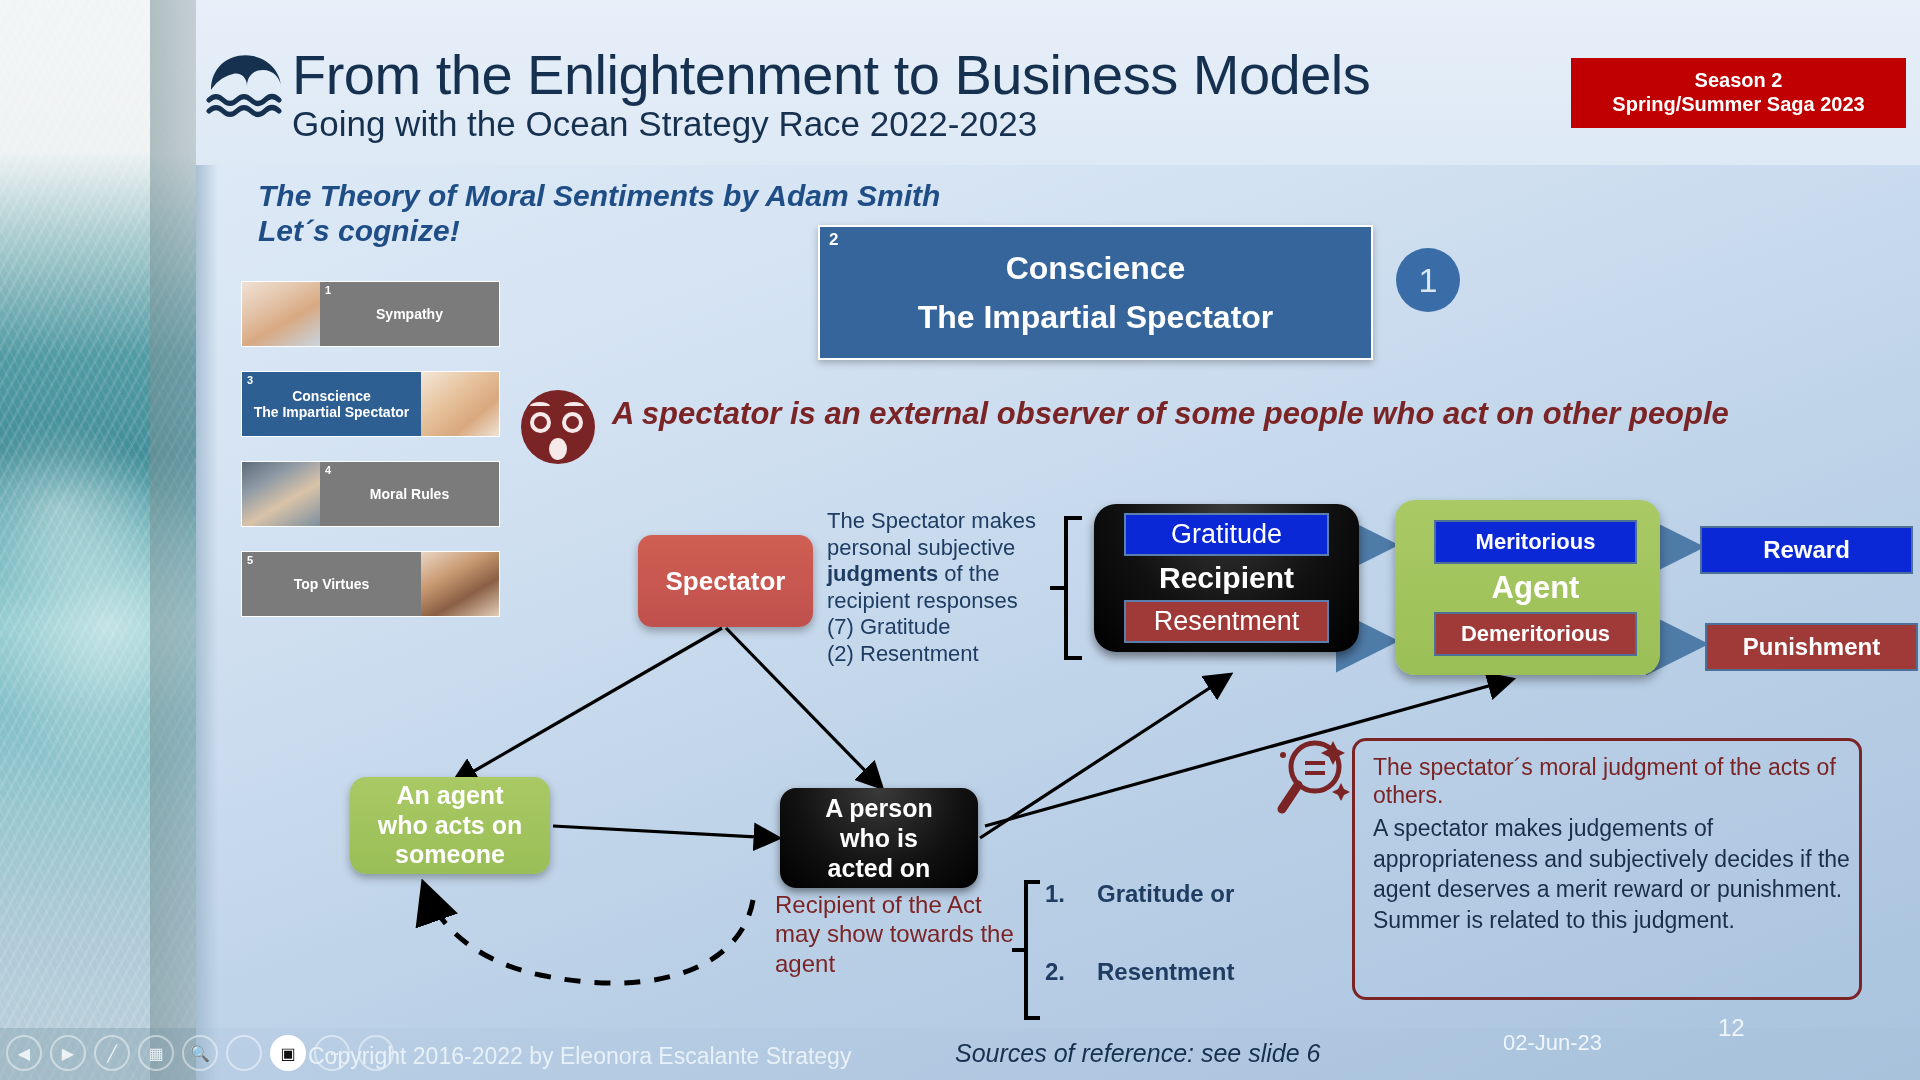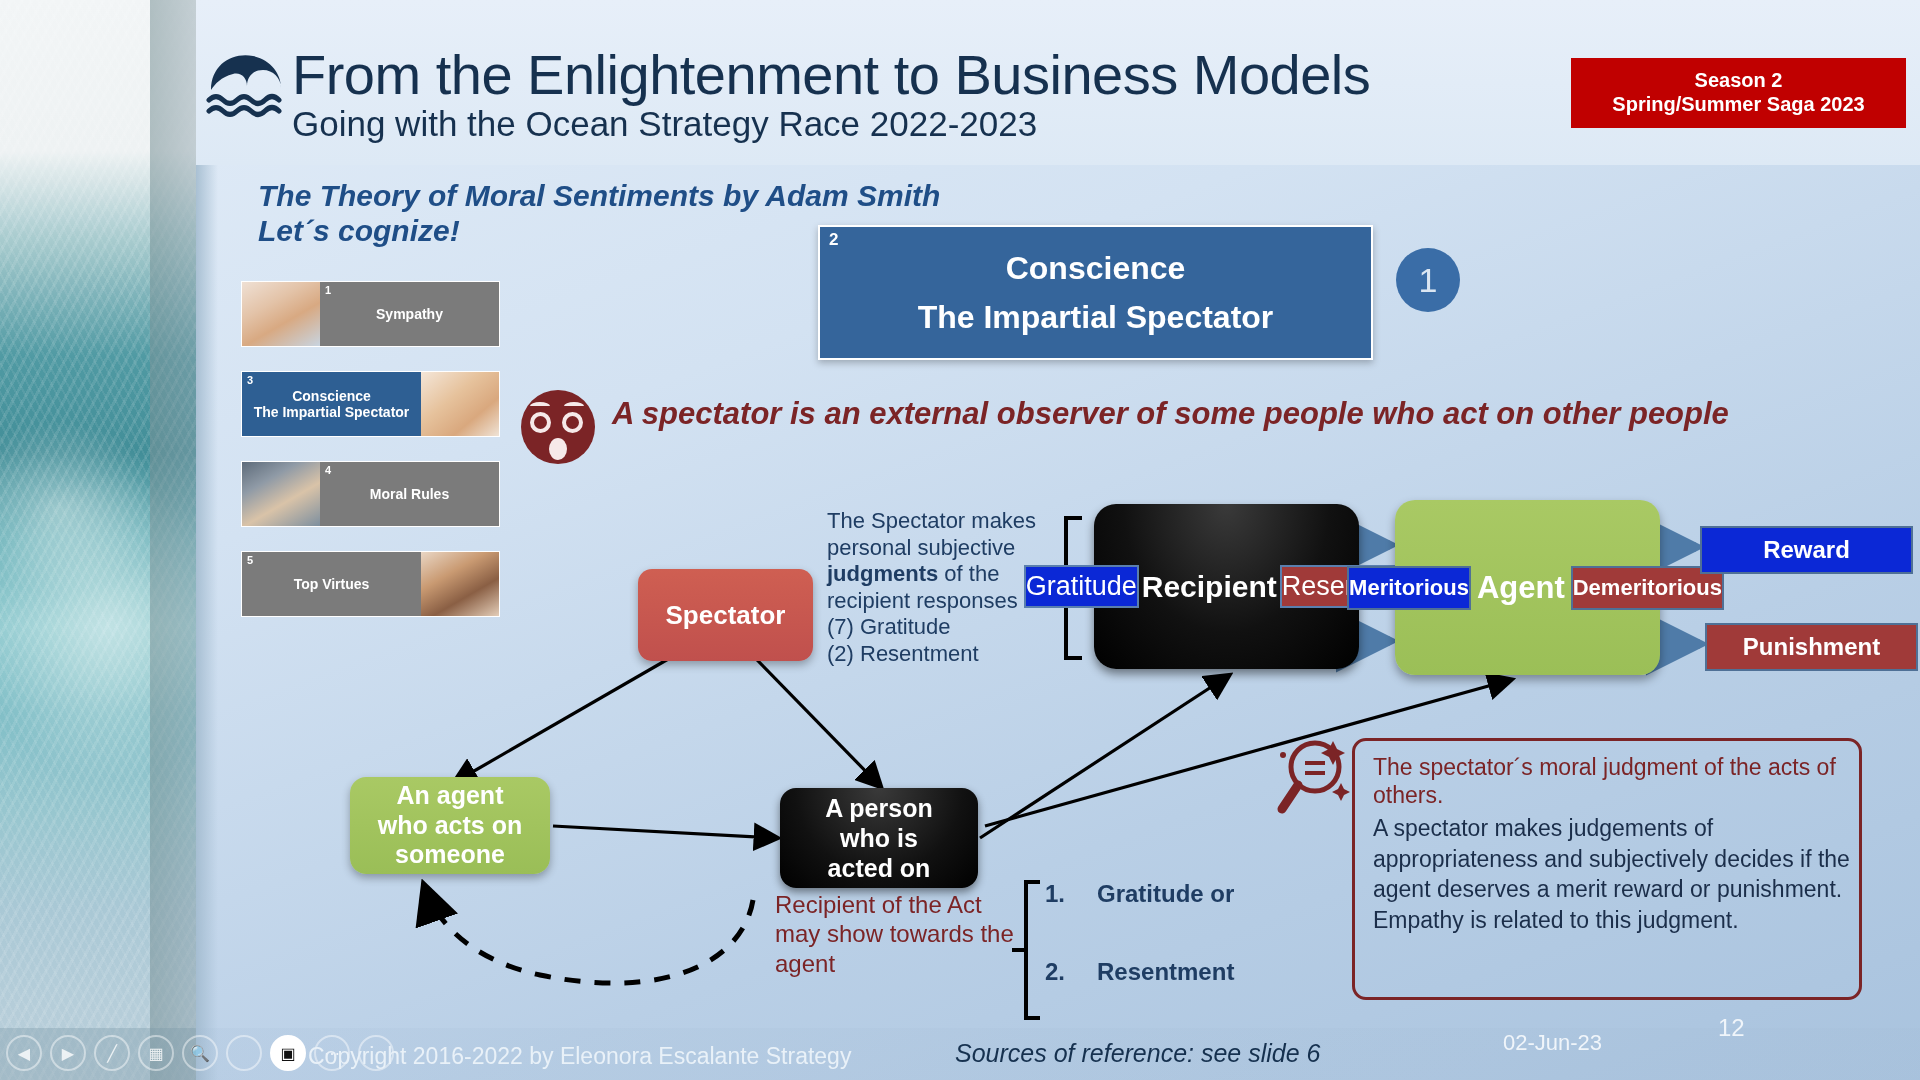--- a/index.html
+++ b/index.html
@@ -141,45 +141,45 @@
     color:#7b2426; white-space:nowrap;
   }
   svg.links { position:absolute; left:0; top:0; width:1920px; height:1080px; pointer-events:none; }
 
   .box { position:absolute; display:flex; align-items:center; justify-content:center;
          text-align:center; color:#fff; font-weight:bold; }
 
   .spectator-box {
     left:638px; top:535px; width:175px; height:92px; border-radius:14px;
     background: linear-gradient(to bottom,#cf5f52,#c0504d);
-    box-shadow:0 4px 8px rgba(0,0,0,.3); font-size:26px;margin-top:34px;
+    box-shadow:0 4px 8px rgba(0,0,0,.3); font-size:26px;
   }
   .judg-text {
     position:absolute; left:827px; top:508px; width:225px;
     font-size:22px; line-height:1.21; color:#1f3d63; font-weight:400;
   }
   .judg-text b { font-weight:bold; }
 
   .recipient-box {
-    left:1094px; top:504px; width:265px; height:165px; border-radius:22px;
+    left:1094px; top:504px; width:265px; height:148px; border-radius:22px;
     background: radial-gradient(ellipse at 50% 0%, #3a3a3a 0%, #111 55%, #000 100%);
     box-shadow:0 5px 10px rgba(0,0,0,.45);
-    flex-direction:row; justify-content:center; gap:3px;
+    flex-direction:column; justify-content:center; gap:3px;
   }
   .recipient-box .chip { width:205px; height:43px; display:flex; align-items:center;
                          justify-content:center; border:2px solid #5a7fae; font-size:27px; font-weight:400; }
   .recipient-box .chip.blue { background:#0b28d6; }
   .recipient-box .chip.red { background:#a03a39; }
   .recipient-box .mid { font-size:30px; font-weight:bold; margin:2px 0; }
 
   .agent-box {
     left:1395px; top:500px; width:265px; height:175px; border-radius:20px;
     background: linear-gradient(to bottom,#a9c964,#9bbf57);
     box-shadow:0 5px 10px rgba(0,0,0,.35);
-    flex-direction:row; justify-content:center; gap:6px;padding-left:16px;
+    flex-direction:column; justify-content:center; gap:6px;padding-left:16px;
   }
   .agent-box .chip { width:203px; height:44px; display:flex; align-items:center;
                      justify-content:center; border:2px solid #4f7096; font-size:22px; font-weight:bold; }
   .agent-box .chip.blue { background:#0b28d6; }
   .agent-box .chip.red { background:#a03a39; }
   .agent-box .mid { font-size:31px; font-weight:bold; color:#fff; }
 
   .reward-box {
     left:1700px; top:526px; width:213px; height:48px;
     background:#0b28d6; border:2px solid #4f7096; font-size:24px;
@@ -418,21 +418,21 @@
       <line x1="30" y1="28" x2="50" y2="28" stroke="#7b2426" stroke-width="4"></line>
       <line x1="30" y1="38" x2="50" y2="38" stroke="#7b2426" stroke-width="4"></line>
       <path d="M58 6 l4 8 l8 4 l-8 4 l-4 8 l-4 -8 l-8 -4 l8 -4 z" fill="#7b2426"></path>
       <path d="M66 48 l3 6 l6 3 l-6 3 l-3 6 l-3 -6 l-6 -3 l6 -3 z" fill="#7b2426"></path>
       <circle cx="8" cy="20" r="3" fill="#7b2426"></circle>
     </svg>
   </div>
   <div class="callout">
     <div class="callout-inner">
       <div class="hl">The spectator´s moral judgment of the acts of others.</div>
-      <div class="bd">A spectator  makes judgements of appropriateness  and  subjectively decides if the agent deserves a merit reward or punishment. Empathy is related to this judgment.</div>
+      <div class="bd">A spectator  makes judgements of appropriateness  and  subjectively decides if the agent deserves a merit reward or punishment. Summer is related to this judgment.</div>
     </div>
   </div>
 
   <div class="footer-bar"></div>
 
   <div class="ctrl-bar">
     <div class="ctrl">◀</div>
     <div class="ctrl">▶</div>
     <div class="ctrl">╱</div>
     <div class="ctrl">▦</div>

